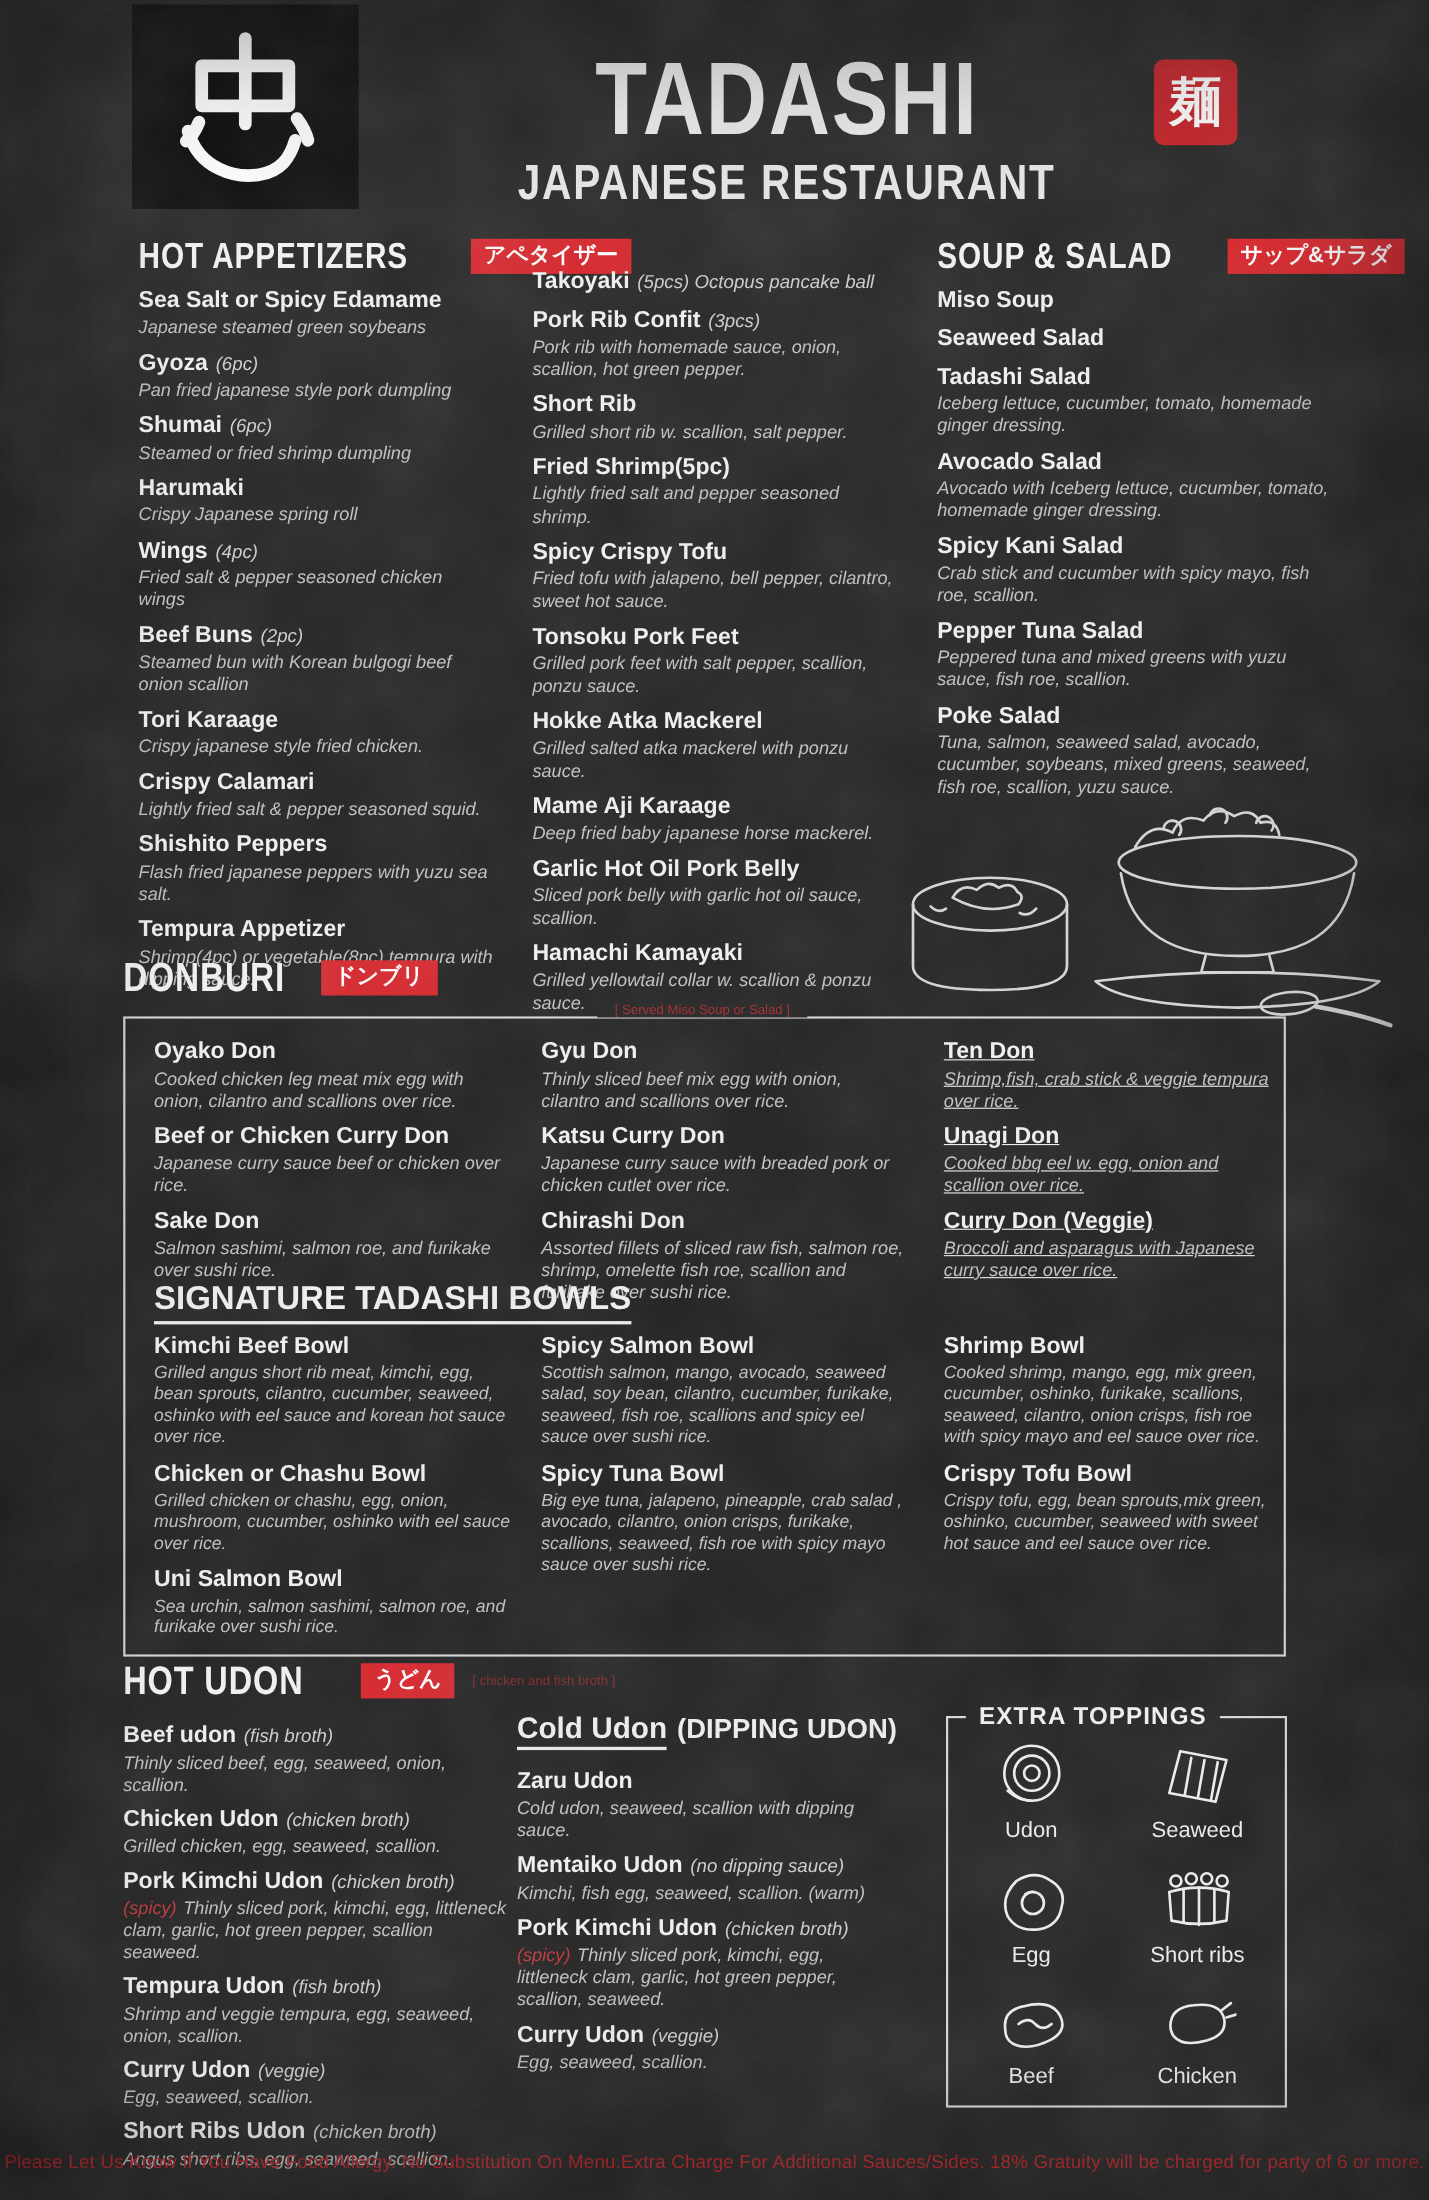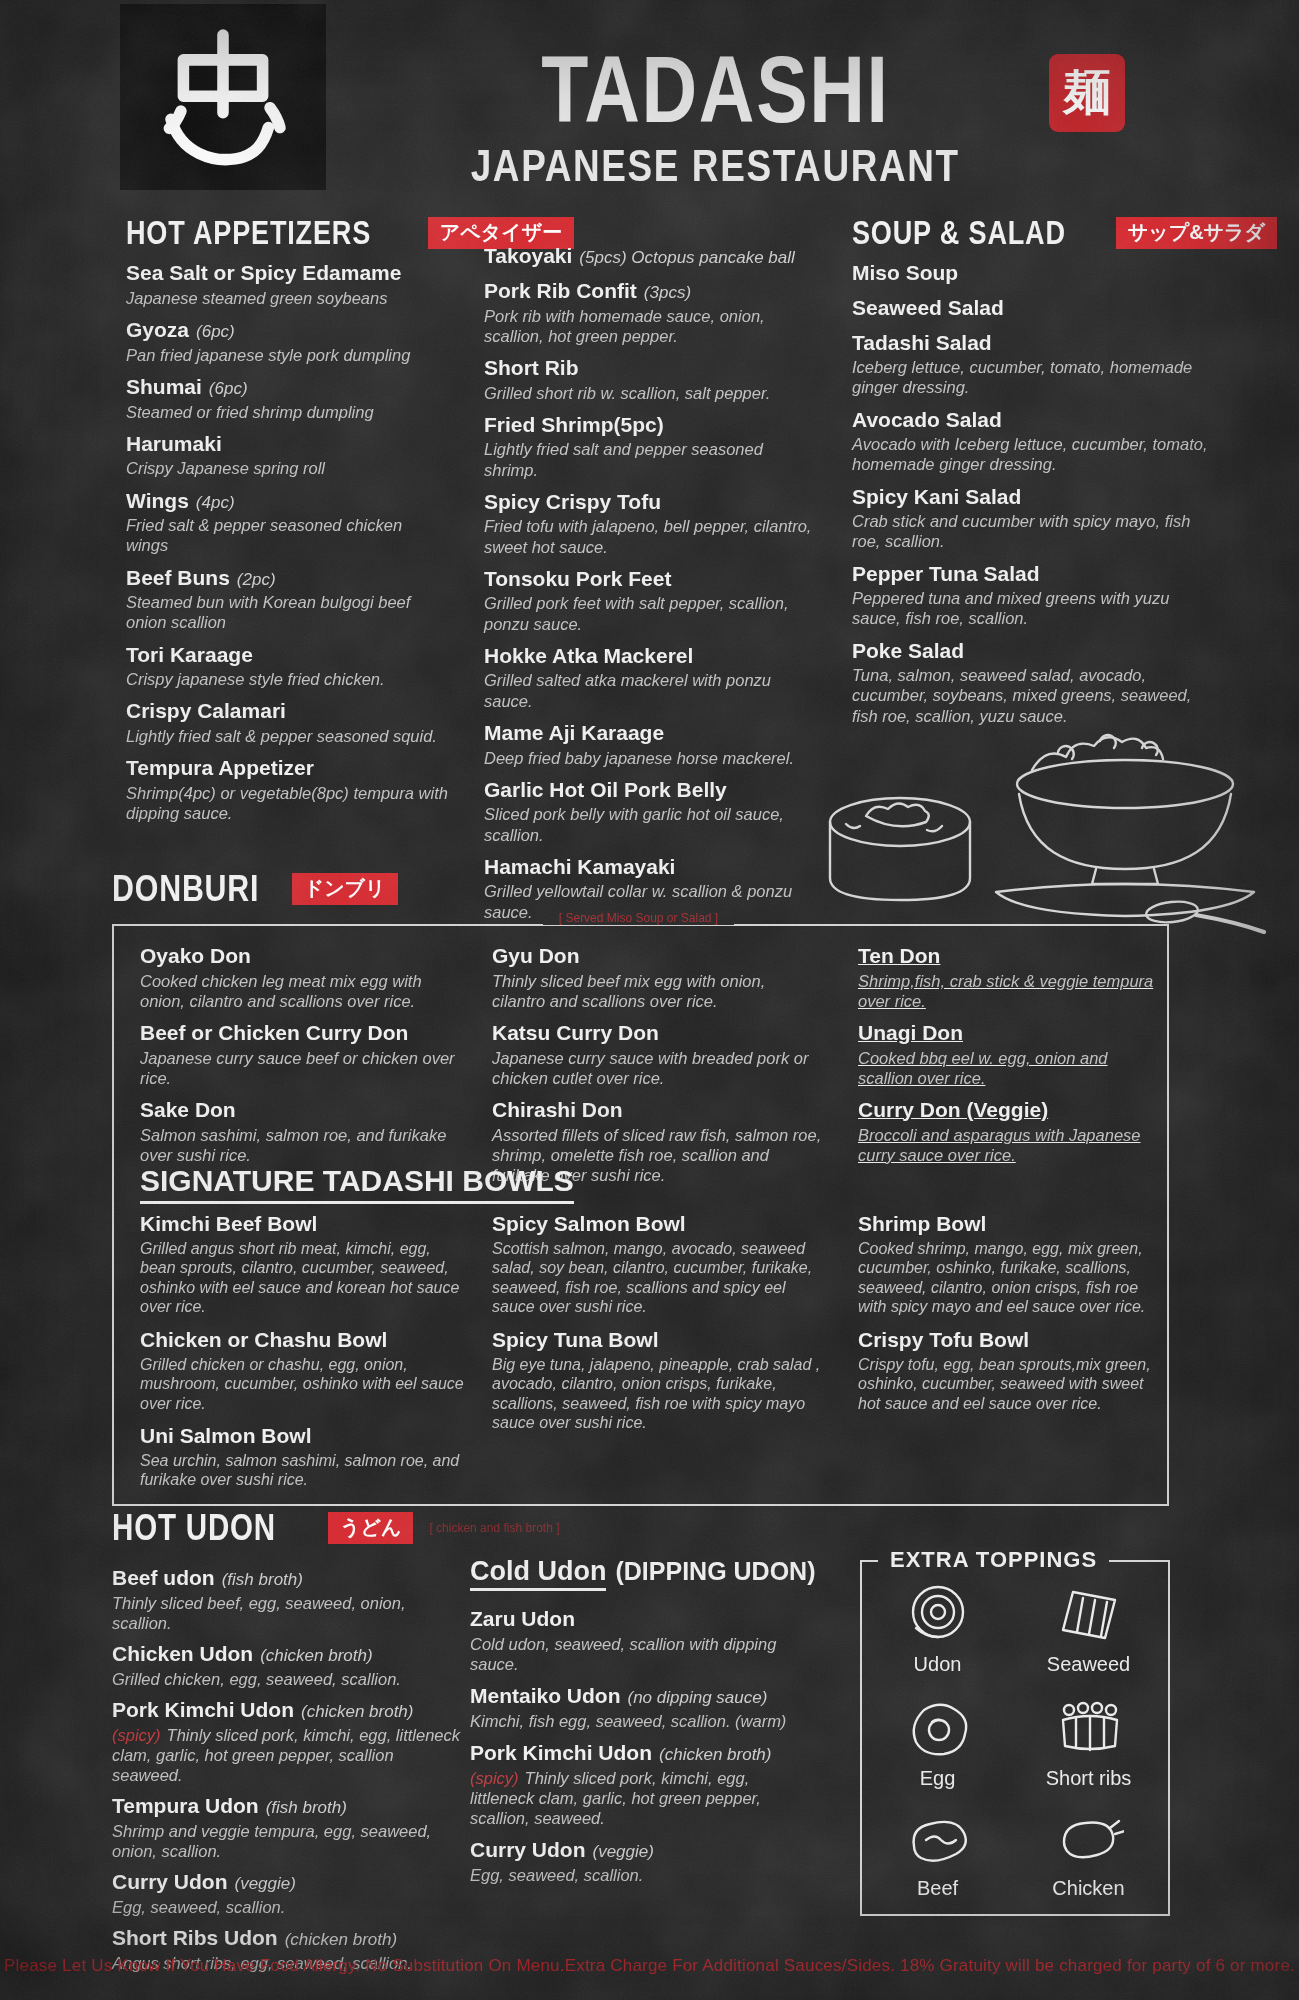--- a/index.html
+++ b/index.html
@@ -134,20 +134,24 @@
         <div class="item">
           <div class="nmrow"><span class="name">Tori Karaage</span></div>
           <div class="desc"><span>Crispy japanese style fried chicken.</span></div>
         </div>
 
         <div class="item">
           <div class="nmrow"><span class="name">Crispy Calamari</span></div>
           <div class="desc"><span>Lightly fried salt &amp; pepper seasoned squid.</span></div>
         </div>
 
+        <div class="item">
+          <div class="nmrow"><span class="name">Shishito Peppers</span></div>
+          <div class="desc"><span>Flash fried japanese peppers with yuzu sea salt.</span></div>
+        </div>
 
         <div class="item">
           <div class="nmrow"><span class="name">Tempura Appetizer</span></div>
           <div class="desc"><span>Shrimp(4pc) or vegetable(8pc) tempura with dipping sauce.</span></div>
         </div>
       </div>
   </div>
 
   <div class="abs" id="apps-col2">
     <div>

